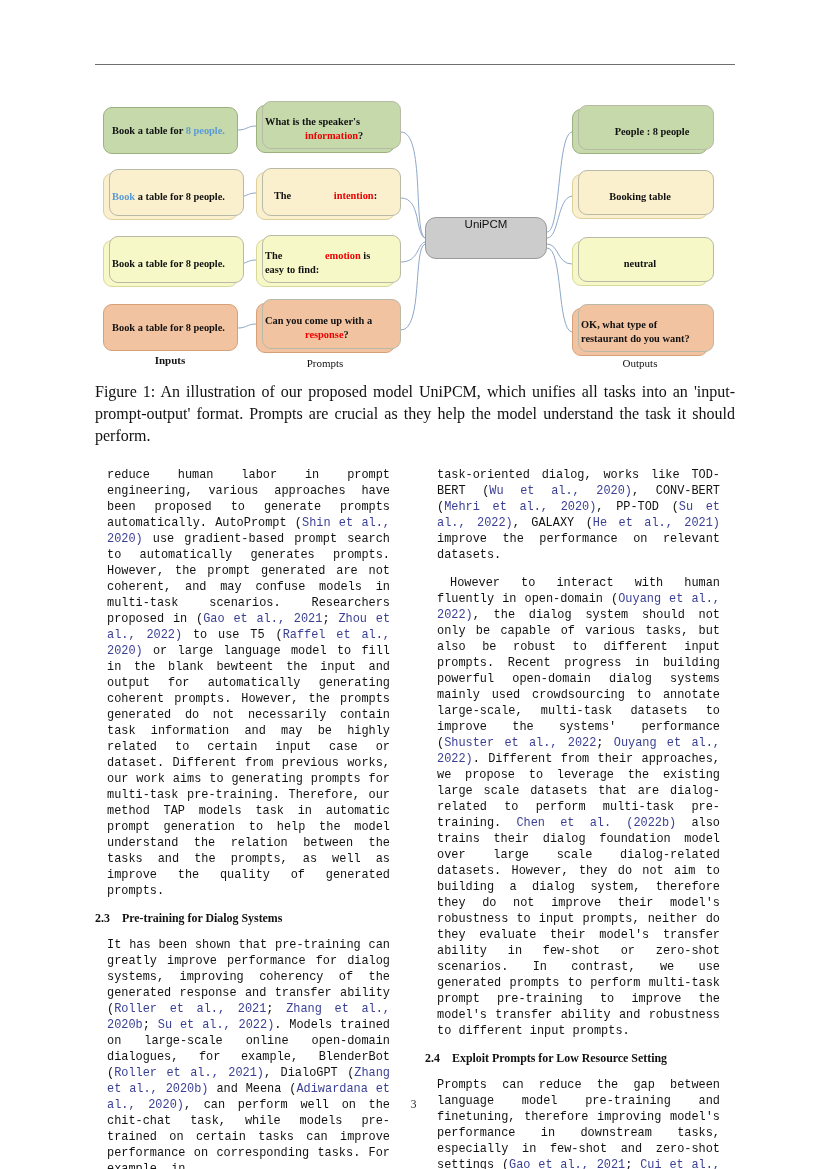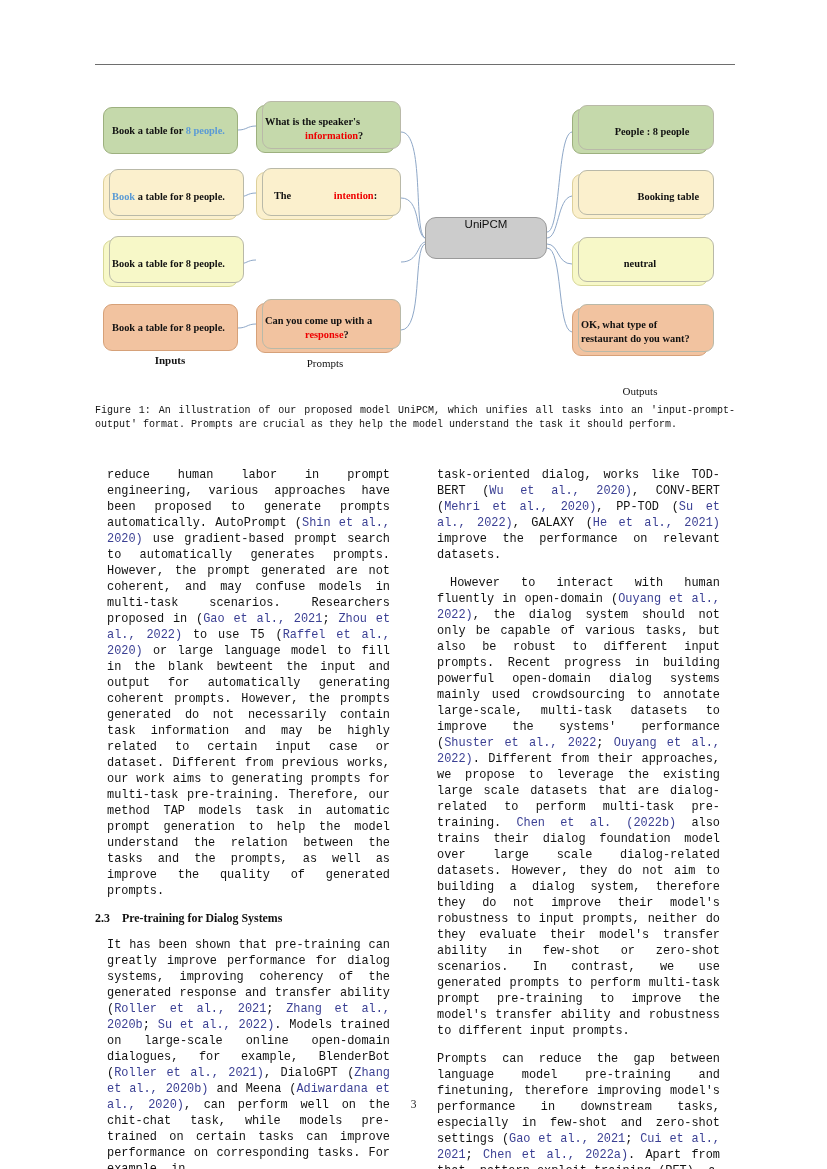--- a/index.html
+++ b/index.html
@@ -106,27 +106,26 @@
     font-size: 11px;
     color: #141414;
     text-align: center;
     z-index: 3;
   }
 
   
   .caption {
     position: absolute;
     left: 95px;
-    top: 404px;
+    top: 381px;
     width: 640px;
-    font-size: 10px;
+    font-size: 16px;
     line-height: 1.37;
     text-align: justify;
     color: #111111;
-    font-family: Liberation Mono, monospace;
   }
 
   
   .col {
     position: absolute;
     top: 455px;
     width: 307px;
     font-size: 11.9px;
     line-height: 1.345;
     text-align: justify;
@@ -212,63 +211,71 @@
         <span>What is the speaker's </span><span class="hl-red">information</span><span>?</span>
       </span>
     </div>
 
     <div class="card c-cream stacked" style="left:161px; top:80px; width:139px; height:48px; justify-content:center; text-align:center;">
       <span class="inner" style="text-align:center;">
         <span>The </span><span class="hl-red">intention</span><span>:</span>
       </span>
     </div>
 
+    <div class="card c-yellow stacked" style="left:161px; top:147px; width:139px; height:48px;">
+      <span class="inner">
+        <span>The </span><span class="hl-red">emotion</span><span> is easy to find:</span>
+      </span>
+    </div>
 
     <div class="card c-peach stacked" style="left:161px; top:211px; width:139px; height:50px;">
       <span class="inner">
         <span>Can you come up with a </span><span class="hl-red">response</span><span>?</span>
       </span>
     </div>
 
     <div class="model-node" style="left:330px; top:125px; width:122px; height:42px;">
       <span>UniPCM</span>
     </div>
 
     <div class="card c-green stacked" style="left:477px; top:17px; width:136px; height:45px; justify-content:center;padding-left:32px;">
       <span class="inner" style="text-align:center;">People : 8 people</span>
     </div>
 
     <div class="card c-cream stacked" style="left:477px; top:82px; width:136px; height:45px; justify-content:center;">
-      <span class="inner" style="text-align:right;">Booking table</span>
+      <span class="inner" style="text-align:center;">Booking table</span>
     </div>
 
     <div class="card c-yellow stacked" style="left:477px; top:149px; width:136px; height:45px; justify-content:center;">
       <span class="inner" style="text-align:center;">neutral</span>
     </div>
 
     <div class="card c-peach stacked" style="left:477px; top:216px; width:136px; height:48px;">
       <span class="inner">OK, what type of restaurant do you want?</span>
     </div>
 
     <div class="col-label" style="left:25px; top:262px; width:100px;font-weight:bold;">Inputs</div>
     <div class="col-label" style="left:180px; top:265px; width:100px;">Prompts</div>
-    <div class="col-label" style="left:495px; top:265px; width:100px;margin-top:28px;">Outputs</div>
+    <div class="col-label" style="left:495px; top:265px; width:100px;">Outputs</div>
   </div>
 
   <div class="caption">Figure 1: An illustration of our proposed model UniPCM, which unifies all tasks into an 'input-prompt-output' format. Prompts are crucial as they help the model understand the task it should perform.</div>
 
   <div class="col col-left">
     <p>reduce human labor in prompt engineering, various approaches have been proposed to generate prompts automatically. AutoPrompt (<span class="cite">Shin et al., 2020)</span> use gradient-based prompt search to automatically generates prompts. However, the prompt generated are not coherent, and may confuse models in multi-task scenarios. Researchers proposed in (<span class="cite">Gao et al., 2021</span>; <span class="cite">Zhou et al., 2022)</span> to use T5 (<span class="cite">Raffel et al., 2020)</span> or large language model to fill in the blank bewteent the input and output for automatically generating coherent prompts. However, the prompts generated do not necessarily contain task information and may be highly related to certain input case or dataset. Different from previous works, our work aims to generating prompts for multi-task pre-training. Therefore, our method TAP models task in automatic prompt generation to help the model understand the relation between the tasks and the prompts, as well as improve the quality of generated prompts.</p>
     <h3>
       <span class="secnum">2.3</span><span>Pre-training for Dialog Systems</span>
     </h3>
     <p>It has been shown that pre-training can greatly improve performance for dialog systems, improving coherency of the generated response and transfer ability (<span class="cite">Roller et al., 2021</span>; <span class="cite">Zhang et al., 2020b</span>; <span class="cite">Su et al., 2022)</span>. Models trained on large-scale online open-domain dialogues, for example, BlenderBot (<span class="cite">Roller et al., 2021)</span>, DialoGPT (<span class="cite">Zhang et al., 2020b)</span> and Meena (<span class="cite">Adiwardana et al., 2020)</span>, can perform well on the chit-chat task, while models pre-trained on certain tasks can improve performance on corresponding tasks. For example, in</p>
   </div>
 
   <div class="col col-right">
     <p>task-oriented dialog, works like TOD-BERT (<span class="cite">Wu et al., 2020)</span>, CONV-BERT (<span class="cite">Mehri et al., 2020)</span>, PP-TOD (<span class="cite">Su et al., 2022)</span>, GALAXY (<span class="cite">He et al., 2021)</span> improve the performance on relevant datasets.</p>
     <p class="indent">However to interact with human fluently in open-domain (<span class="cite">Ouyang et al., 2022)</span>, the dialog system should not only be capable of various tasks, but also be robust to different input prompts. Recent progress in building powerful open-domain dialog systems mainly used crowdsourcing to annotate large-scale, multi-task datasets to improve the systems' performance (<span class="cite">Shuster et al., 2022</span>; <span class="cite">Ouyang et al., 2022)</span>. Different from their approaches, we propose to leverage the existing large scale datasets that are dialog-related to perform multi-task pre-training. <span class="cite">Chen et al. (2022b)</span> also trains their dialog foundation model over large scale dialog-related datasets. However, they do not aim to building a dialog system, therefore they do not improve their model's robustness to input prompts, neither do they evaluate their model's transfer ability in few-shot or zero-shot scenarios. In contrast, we use generated prompts to perform multi-task prompt pre-training to improve the model's transfer ability and robustness to different input prompts.</p>
+    <h3>
+      <span class="secnum">2.4</span><span>Exploit Prompts for Low Resource Setting</span>
+    </h3>
     <p>Prompts can reduce the gap between language model pre-training and finetuning, therefore improving model's performance in downstream tasks, especially in few-shot and zero-shot settings (<span class="cite">Gao et al., 2021</span>; <span class="cite">Cui et al., 2021</span>; <span class="cite">Chen et al., 2022a)</span>. Apart from that, pattern exploit training (PET), a</p>
   </div>
 
   <div class="pageno">3</div>
 
 </div>
 
 </body></html>

